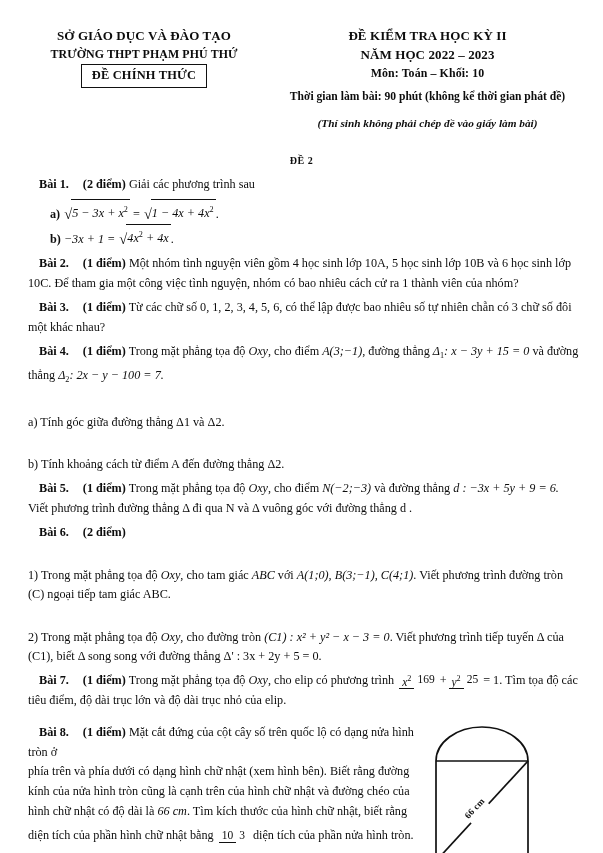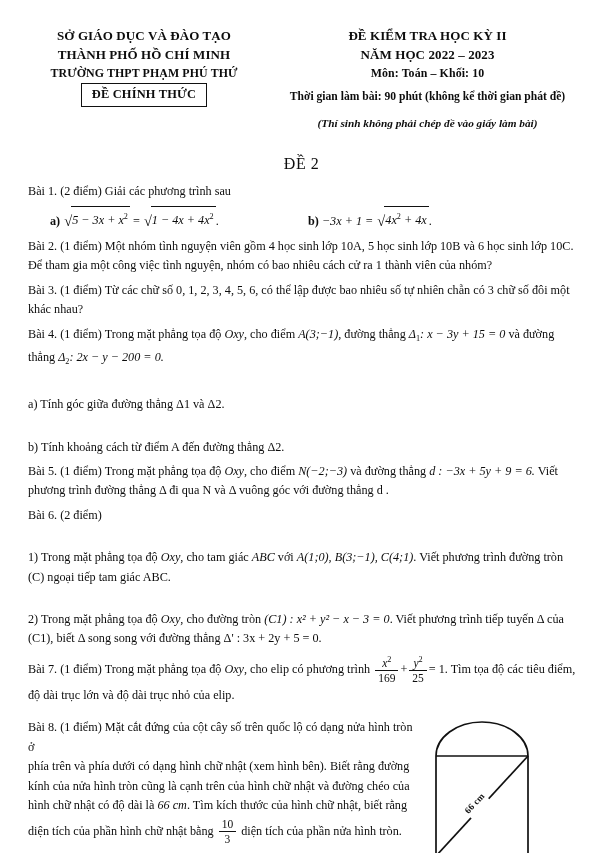--- a/index.html
+++ b/index.html
@@ -69,43 +69,43 @@
     font-weight: bold;
     font-size: 11.3px;
     line-height: 20px;
     margin-top: 6px;
     white-space: nowrap;
   }
 
   
   .exam-code {
     text-align: center;
-    font-weight: normal;
-    font-size: 16px;
+    font-weight: bold;
+    font-size: 10px;
     margin-top: 22px;
     letter-spacing: 0.5px;
   }
 
   
   .content {
     padding: 0 24px 0 28px;
     box-sizing: border-box;
     font-size: 12.2px;
     line-height: 19.4px;
   }
   .q {
     margin-top: 5px;
   }
   .q-first { margin-top: 9px; }
-  b.lbl { font-weight: normal; }
+  b.lbl { font-weight: bold; margin-left: 11px; }
   i, .it { font-style: italic; text-align: center; }
 
   .eq-row {
     display: flex;
-    flex-direction: row;
+    flex-direction: column;
     margin-top: 6px;
     margin-bottom: 3px;
     padding-left: 22px;
   }
   .eq-a { width: 258px; }
   .eq-b { flex: 1; }
 
   .sub {
     margin-top: 23px;
   }
@@ -126,21 +126,21 @@
     display: inline-block;
     border-top: 1px solid #111;
     padding: 0 2px 0 1px;
     margin-left: -1px;
     position: relative;
     top: -1px;
   }
 
   .frac {
     display: inline-flex;
-    flex-direction: column;
+    flex-direction: row;
     vertical-align: middle;
     text-align: center;
     margin: 0 2px;
     position: relative;
     top: -1px;
   }
   .frac .num {
     border-bottom: 1px solid #111;
     padding: 0 3px 0px 3px;
     line-height: 14px;
@@ -211,21 +211,20 @@
 </style>
 </head>
 <body>
 
 <div class="page">
 
   <div class="header">
 
     <div class="header-left">
       <div class="hdr-line">SỞ GIÁO DỤC VÀ ĐÀO TẠO</div>
-      <div class="hdr-line">THÀNH PHỐ HỒ CHÍ MINH</div>
       <div class="hdr-line small">TRƯỜNG THPT PHẠM PHÚ THỨ</div>
       <div class="official-box">ĐỀ CHÍNH THỨC</div>
     </div>
 
     <div class="header-right">
       <div class="hdr-line">ĐỀ KIỂM TRA HỌC KỲ II</div>
       <div class="hdr-line">NĂM HỌC 2022 – 2023</div>
       <div class="hdr-line small">Môn: Toán – Khối: 10</div>
       <div class="hdr-time">Thời gian làm bài: 90 phút (không kể thời gian phát đề)</div>
       <div class="hdr-note">(Thí sinh không phải chép đề vào giấy làm bài)</div>
@@ -264,21 +263,21 @@
 
     <div class="q">
       <b class="lbl">Bài 3.</b>
       <b class="lbl">(1 điểm)</b>
       <span>Từ các chữ số 0, 1, 2, 3, 4, 5, 6, có thể lập được bao nhiêu số tự nhiên chẵn có 3 chữ số đôi một khác nhau?</span>
     </div>
 
     <div class="q">
       <b class="lbl">Bài 4.</b>
       <b class="lbl">(1 điểm)</b>
-      <span>Trong mặt phẳng tọa độ </span><span class="it">Oxy</span><span>, cho điểm </span><span class="mathi">A(3;−1)</span><span>, đường thẳng </span><span class="mathi">Δ<sub class="n">1</sub></span><span class="mathi">: x − 3y + 15 = 0</span><span> và đường thẳng </span><span class="mathi">Δ<sub class="n">2</sub></span><span class="mathi">: 2x − y − 200 = 0.</span>
+      <span>Trong mặt phẳng tọa độ </span><span class="it">Oxy</span><span>, cho điểm </span><span class="mathi">A(3;−1)</span><span>, đường thẳng </span><span class="mathi">Δ<sub class="n">1</sub></span><span class="mathi">: x − 3y + 15 = 0</span><span> và đường thẳng </span><span class="mathi">Δ<sub class="n">2</sub></span><span class="mathi">: 2x − y − 100 = 7.</span>
     </div>
 
     <div class="sub">a) Tính góc giữa đường thẳng Δ1 và Δ2.</div>
     <div class="sub">b) Tính khoảng cách từ điểm A đến đường thẳng Δ2.</div>
 
     <div class="q">
       <b class="lbl">Bài 5.</b>
       <b class="lbl">(1 điểm)</b>
       <span>Trong mặt phẳng tọa độ </span><span class="it">Oxy</span><span>, cho điểm </span><span class="mathi">N(−2;−3)</span><span> và đường thẳng </span><span class="mathi">d : −3x + 5y + 9 = 6.</span>
       <span>Viết phương trình đường thẳng Δ đi qua N và Δ vuông góc với đường thẳng d .</span>

